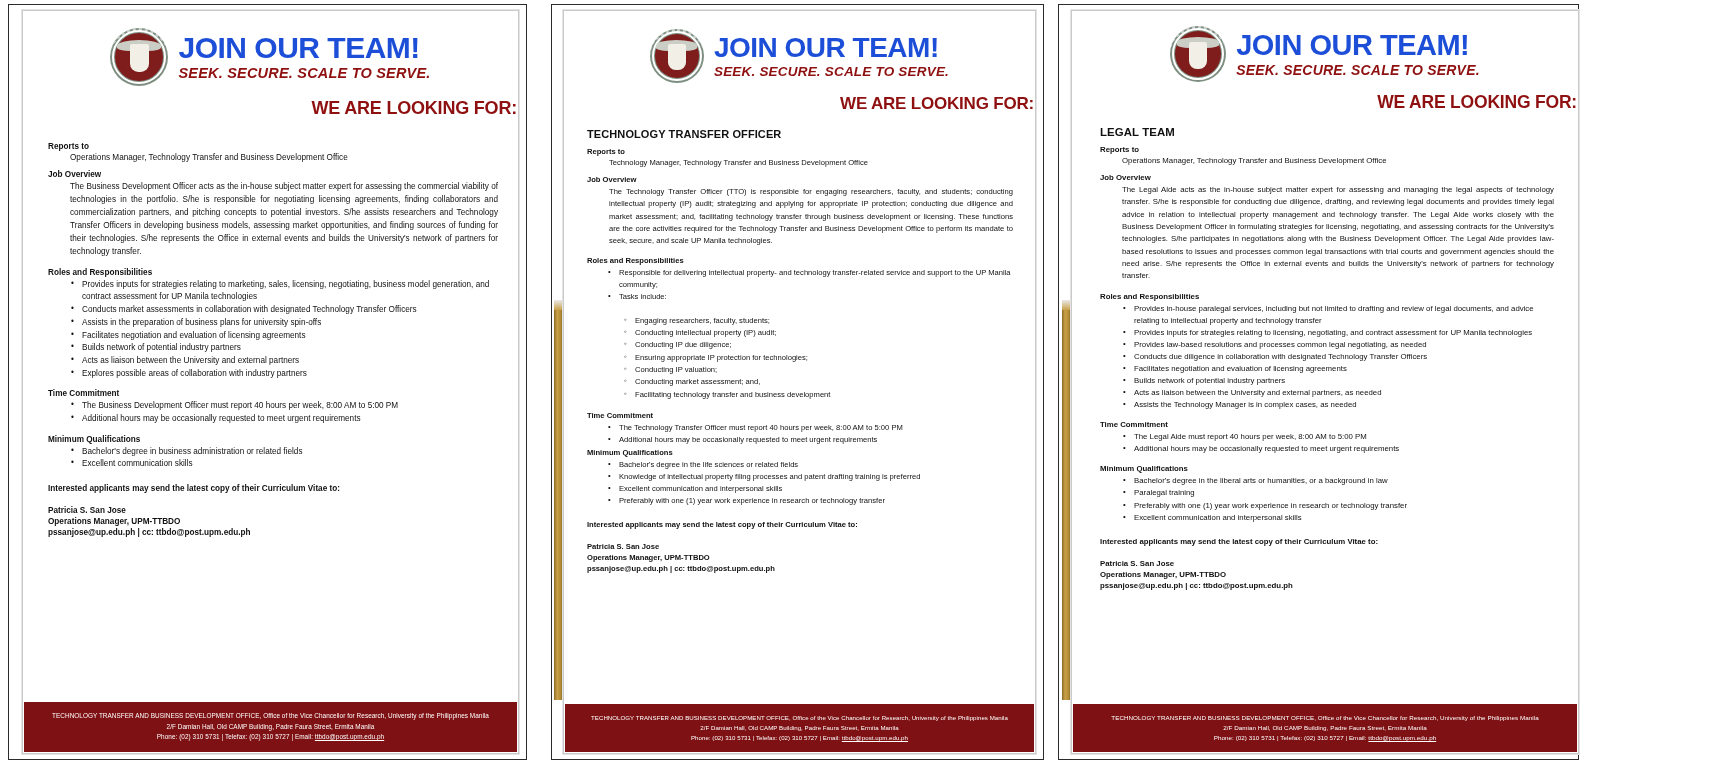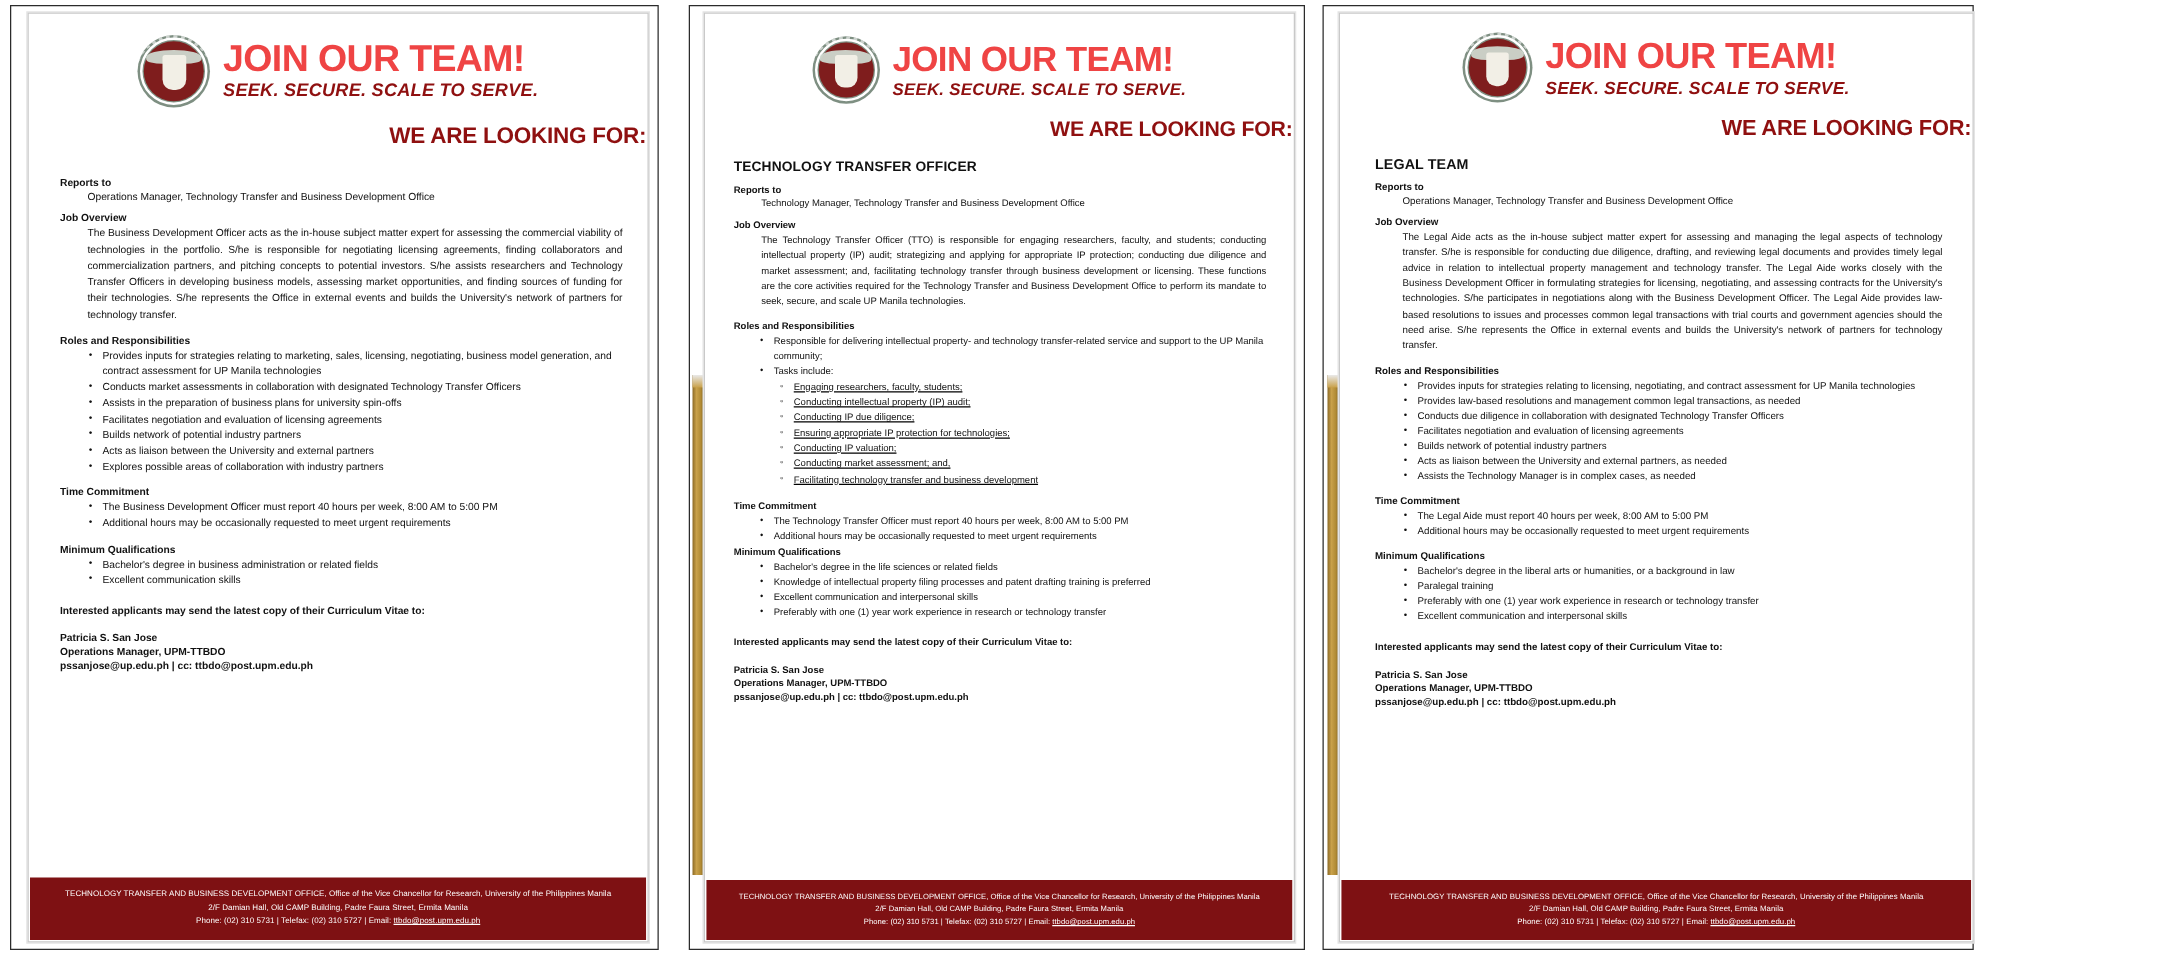--- a/index.html
+++ b/index.html
@@ -93,21 +93,21 @@
     opacity: .95;
   }
   .seal .seal-text {
     position:absolute; inset:0;
     border-radius:50%;
     border-top: 3px dotted rgba(255,255,255,.6);
   }
 
   .hdr-text { line-height: 1; }
   .join {
-    color: #ef4444;
+    color: #1d4ed8;
     font-weight: bold;
     letter-spacing: -0.5px;
     white-space: nowrap;
   }
   .seek {
     color: #8f1010;
     font-style: italic;
     font-weight: bold;
     white-space: nowrap;
     letter-spacing: .2px;
@@ -275,21 +275,21 @@
         <div class="sub-line" style="margin-left:22px;margin-top:2px;">Technology Manager, Technology Transfer and Business Development  Office</div>
 
         <div class="sec-head" style="margin-top:8px;">Job Overview</div>
         <div class="indent-p" style="margin-left:22px;margin-top:2px;line-height:1.62;">The Technology Transfer Officer (TTO) is responsible for engaging  researchers, faculty, and students; conducting intellectual property (IP)  audit; strategizing and applying for appropriate IP protection; conducting  due diligence and market assessment; and, facilitating technology transfer through business development or licensing. These functions are the core  activities required for the Technology Transfer and Business Development Office to perform its mandate to seek, secure, and scale UP Manila technologies.</div>
 
         <div class="sec-head" style="margin-top:9px;">Roles and Responsibilities</div>
         <ul class="bl" style="margin-left:32px;margin-top:2px;line-height:1.55;">
           <li>Responsible for delivering intellectual property- and technology transfer-related service and support to the UP Manila community;</li>
           <li>Tasks include:</li>
         </ul>
-        <ul class="bl sub" style="margin-left:48px;margin-top:1px;line-height:1.62;text-decoration:underline;">
+        <ul class="bl sub" style="margin-left:48px;margin-top:12px;line-height:1.62;">
           <li>Engaging researchers, faculty, students;</li>
           <li>Conducting intellectual property (IP) audit;</li>
           <li>Conducting IP due diligence;</li>
           <li>Ensuring appropriate IP protection for technologies;</li>
           <li>Conducting IP valuation;</li>
           <li>Conducting market assessment; and,</li>
           <li>Facilitating technology transfer and business development</li>
         </ul>
 
         <div class="sec-head" style="margin-top:10px;">Time Commitment</div>
@@ -347,22 +347,23 @@
         <div class="job-title" style="font-size:11.4px;">LEGAL TEAM</div>
 
         <div class="sec-head" style="margin-top:7px;">Reports to</div>
         <div class="sub-line" style="margin-left:22px;margin-top:2px;">Operations Manager, Technology Transfer and Business Development Office</div>
 
         <div class="sec-head" style="margin-top:8px;">Job Overview</div>
         <div class="indent-p" style="margin-left:22px;margin-top:2px;line-height:1.58;">The Legal Aide acts as the in-house subject matter expert for assessing and managing the legal aspects of technology transfer. S/he is responsible for conducting due diligence, drafting, and reviewing legal documents and provides timely legal advice in relation to intellectual property management and technology transfer. The Legal Aide works closely with the Business Development Officer in formulating strategies for licensing, negotiating, and assessing contracts for the University's technologies. S/he participates in negotiations along with the Business Development Officer. The Legal Aide provides law-based resolutions to issues and processes common legal transactions with trial courts and government agencies should the need arise. S/he represents the Office in external events and builds the University's network of partners for technology transfer.</div>
 
         <div class="sec-head" style="margin-top:9px;">Roles and Responsibilities</div>
         <ul class="bl" style="margin-left:34px;margin-top:2px;line-height:1.55;">
+          <li>Provides in-house paralegal services, including but not limited to drafting and review of legal documents, and advice relating to intellectual property and technology transfer</li>
           <li>Provides inputs for strategies relating to licensing, negotiating, and contract assessment for UP Manila technologies</li>
-          <li>Provides law-based resolutions and management common legal transactions, as needed</li>
+          <li>Provides law-based resolutions and processes common legal negotiating, as needed</li>
           <li>Conducts due diligence in collaboration with designated Technology Transfer Officers</li>
           <li>Facilitates negotiation and evaluation of licensing agreements</li>
           <li>Builds network of potential industry partners</li>
           <li>Acts as liaison between the University and external partners, as needed</li>
           <li>Assists the Technology Manager is in complex cases, as needed</li>
         </ul>
 
         <div class="sec-head" style="margin-top:9px;">Time Commitment</div>
         <ul class="bl" style="margin-left:34px;margin-top:2px;line-height:1.55;">
           <li>The Legal Aide  must report 40 hours per week, 8:00 AM to 5:00 PM</li>

